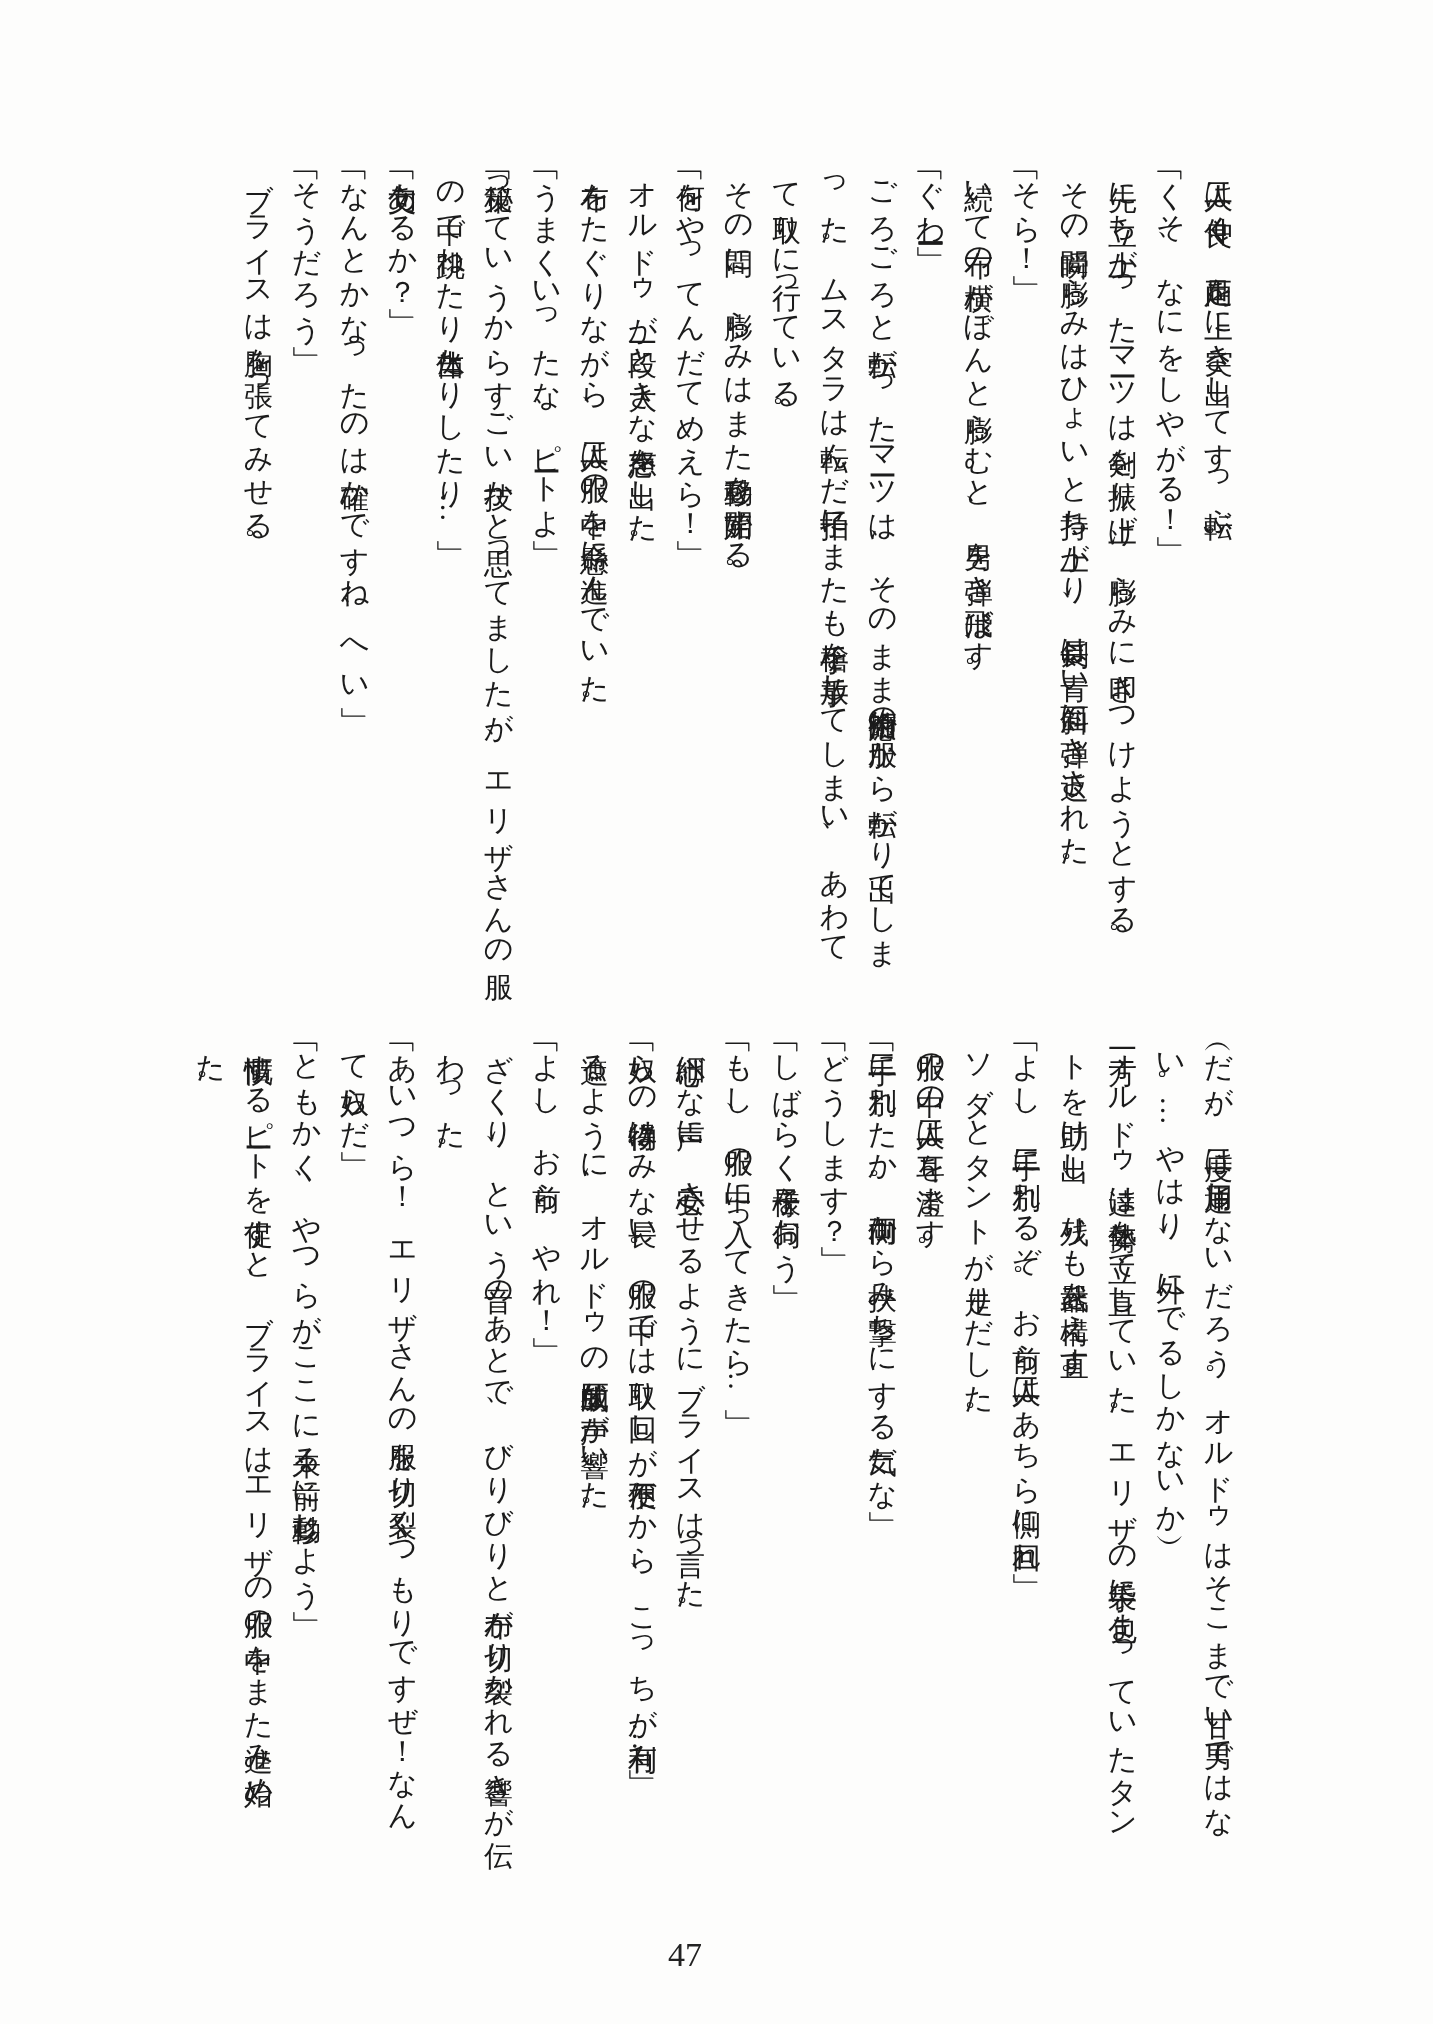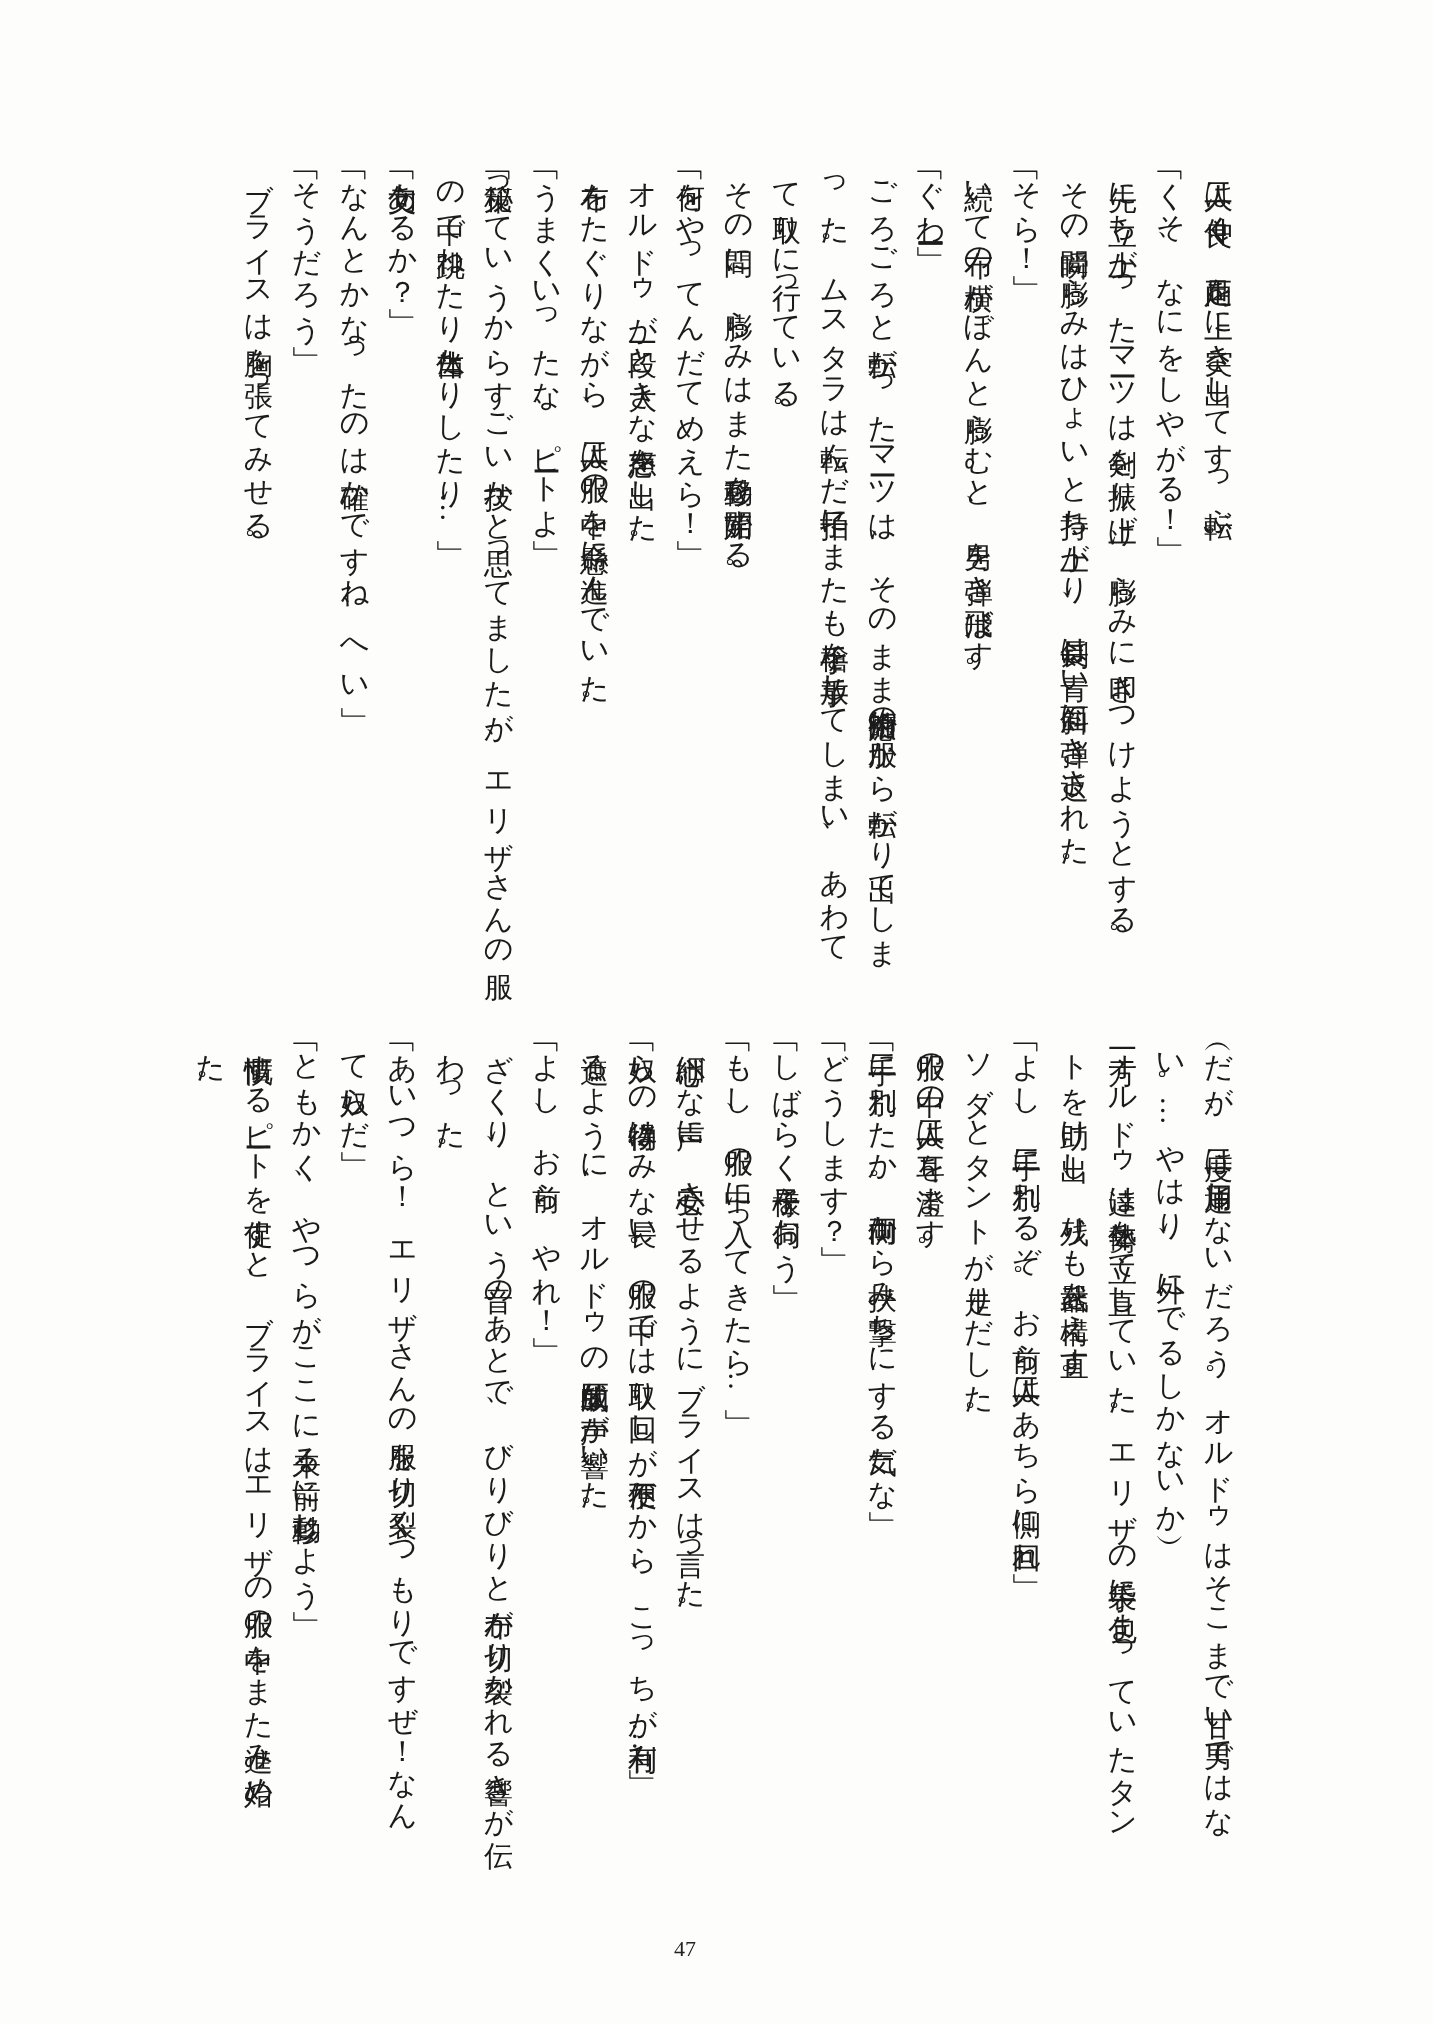--- a/index.html
+++ b/index.html
@@ -36,21 +36,21 @@
   #block-bottom {
     top: 1034px;
     height: 800px;
   }
   #page-number {
     position: absolute;
     top: 1936px;
     left: 615px;
     width: 140px;
     text-align: center;
-    font-size: 22px;
+    font-size: 34px;
     color: #222222;
   }
 </style>
 </head>
 <body>
 
 <div id="block-top" class="vblock">
   <p>二人は仲良く、両足を上に突き出してすっ転ぶ。</p>
   <p>「くそ、なにをしやがる！」</p>
   <p>先に立ち上がったマーツは剣を振り上げ、膨らみに叩きつけようとする。</p>

